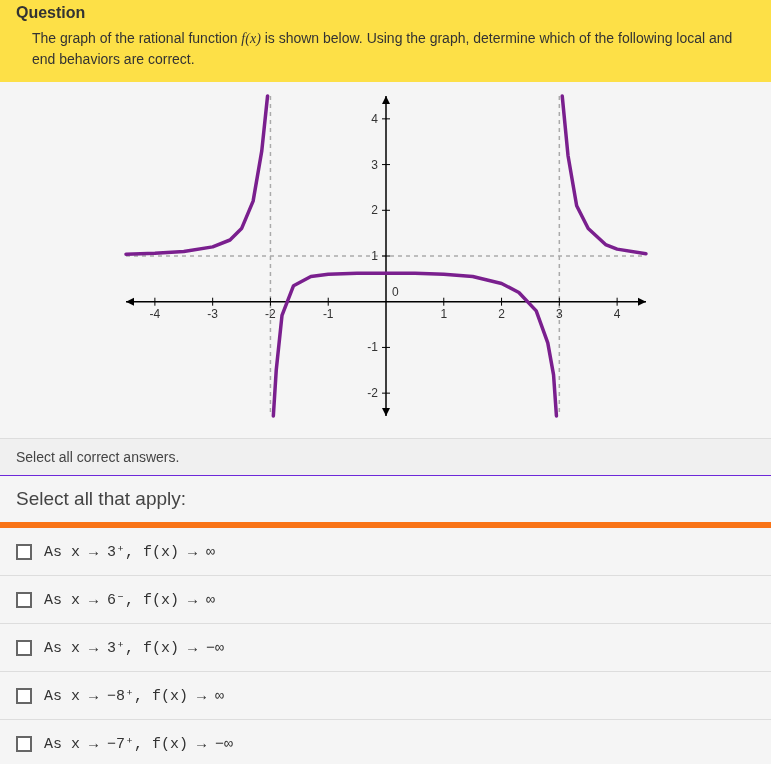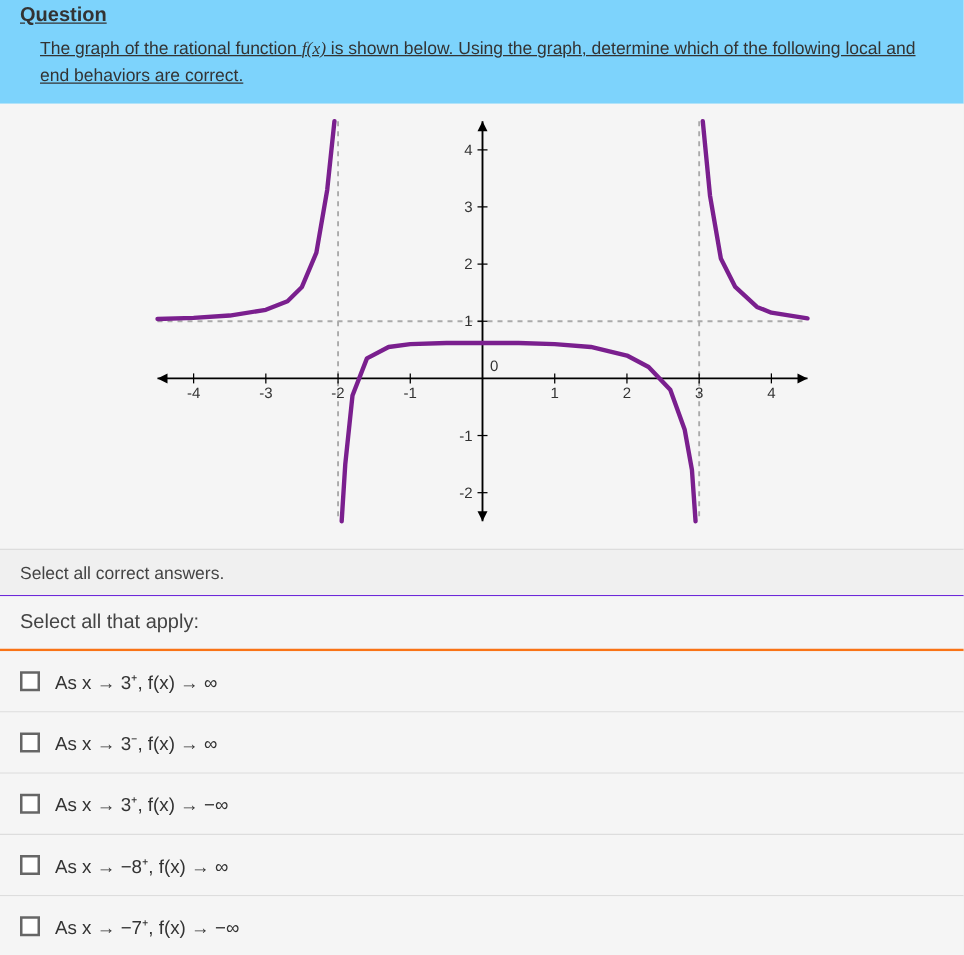--- a/index.html
+++ b/index.html
@@ -8,22 +8,21 @@
       background: #e8e8e8;
       width: 771px;
       color: #333;
     }
     .container {
       background: #f5f5f5;
       padding: 0;
     }
     .header-section {
       padding: 8px 16px 12px 16px;
-      background: #7dd3fc;
-      text-decoration: underline;
+      background: #fde047;
     }
     .question-label {
       font-size: 16px;
       font-weight: bold;
       color: #333;
       margin-bottom: 6px;
       margin-top: -4px;
     }
     .prompt {
       font-size: 14px;
@@ -49,42 +48,42 @@
       padding: 10px 16px;
       background: #f0f0f0;
       border-top: 1px solid #ddd;
       border-bottom: 1px solid #6d28d9;
       font-size: 14px;
       color: #444;
     }
     .sub-instruction {
       padding: 12px 16px;
       background: #f5f5f5;
-      border-bottom: 2px solid #f97316;
-      font-size: 16px;
+      border-bottom: 6px solid #f97316;
+      font-size: 19px;
       color: #444;
     }
     .option-row {
       padding: 14px 16px;
       background: #f5f5f5;
       border-bottom: 1px solid #ddd;
       display: flex;
       align-items: center;
       gap: 12px;
       font-size: 15px;
     }
     .checkbox {
       width: 16px;
       height: 16px;
       border: 2px solid #666;
       background: #fff;
       flex-shrink: 0;
     }
     .option-label {
-      font-family: Liberation Sans, sans-serif;
+      font-family: Liberation Mono, monospace;
       color: #333;
     }
   </style>
 </head>
 <body>
 
 <div class="container">
 
   <div class="header-section">
     <div class="question-label">Question</div>
@@ -141,21 +140,21 @@
 
   <div class="instruction-row">Select all correct answers.</div>
   <div class="sub-instruction">Select all that apply:</div>
 
   <div class="option-row">
     <div class="checkbox"></div>
     <div class="option-label">As x → 3⁺, f(x) → ∞</div>
   </div>
   <div class="option-row">
     <div class="checkbox"></div>
-    <div class="option-label">As x → 3⁻, f(x) → ∞</div>
+    <div class="option-label">As x → 6⁻, f(x) → ∞</div>
   </div>
   <div class="option-row">
     <div class="checkbox"></div>
     <div class="option-label">As x → 3⁺, f(x) → −∞</div>
   </div>
   <div class="option-row">
     <div class="checkbox"></div>
     <div class="option-label">As x → −8⁺, f(x) → ∞</div>
   </div>
   <div class="option-row">

